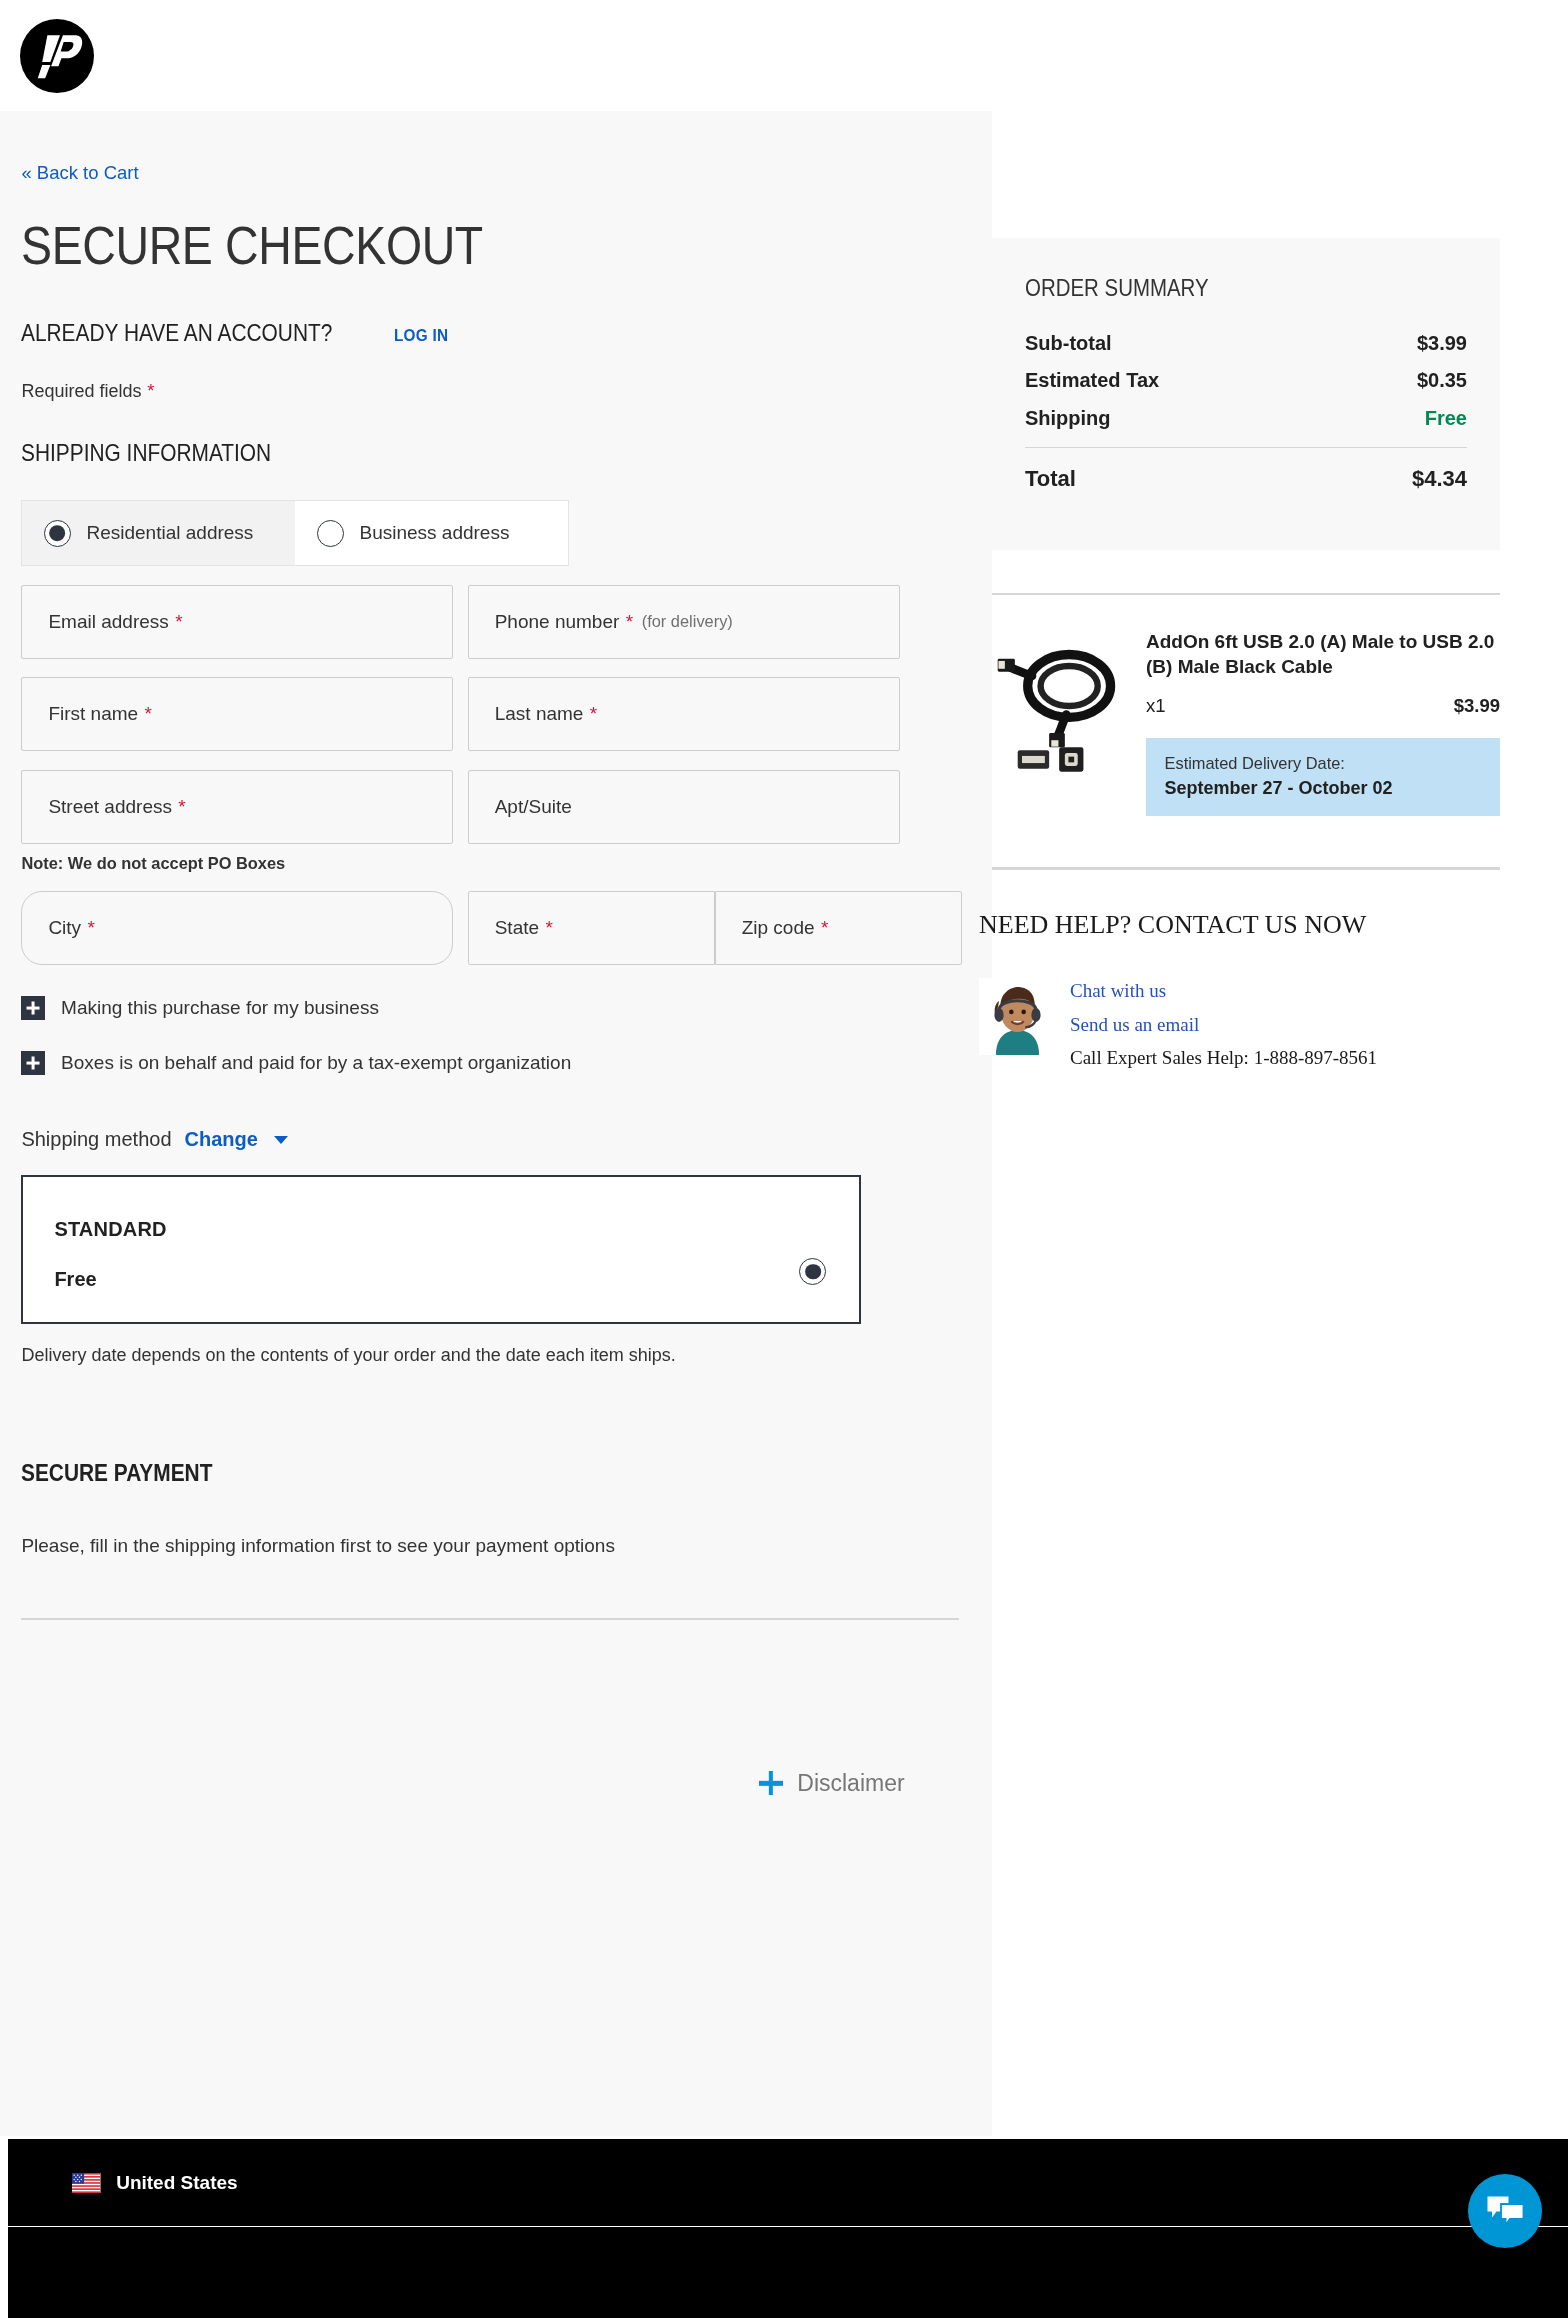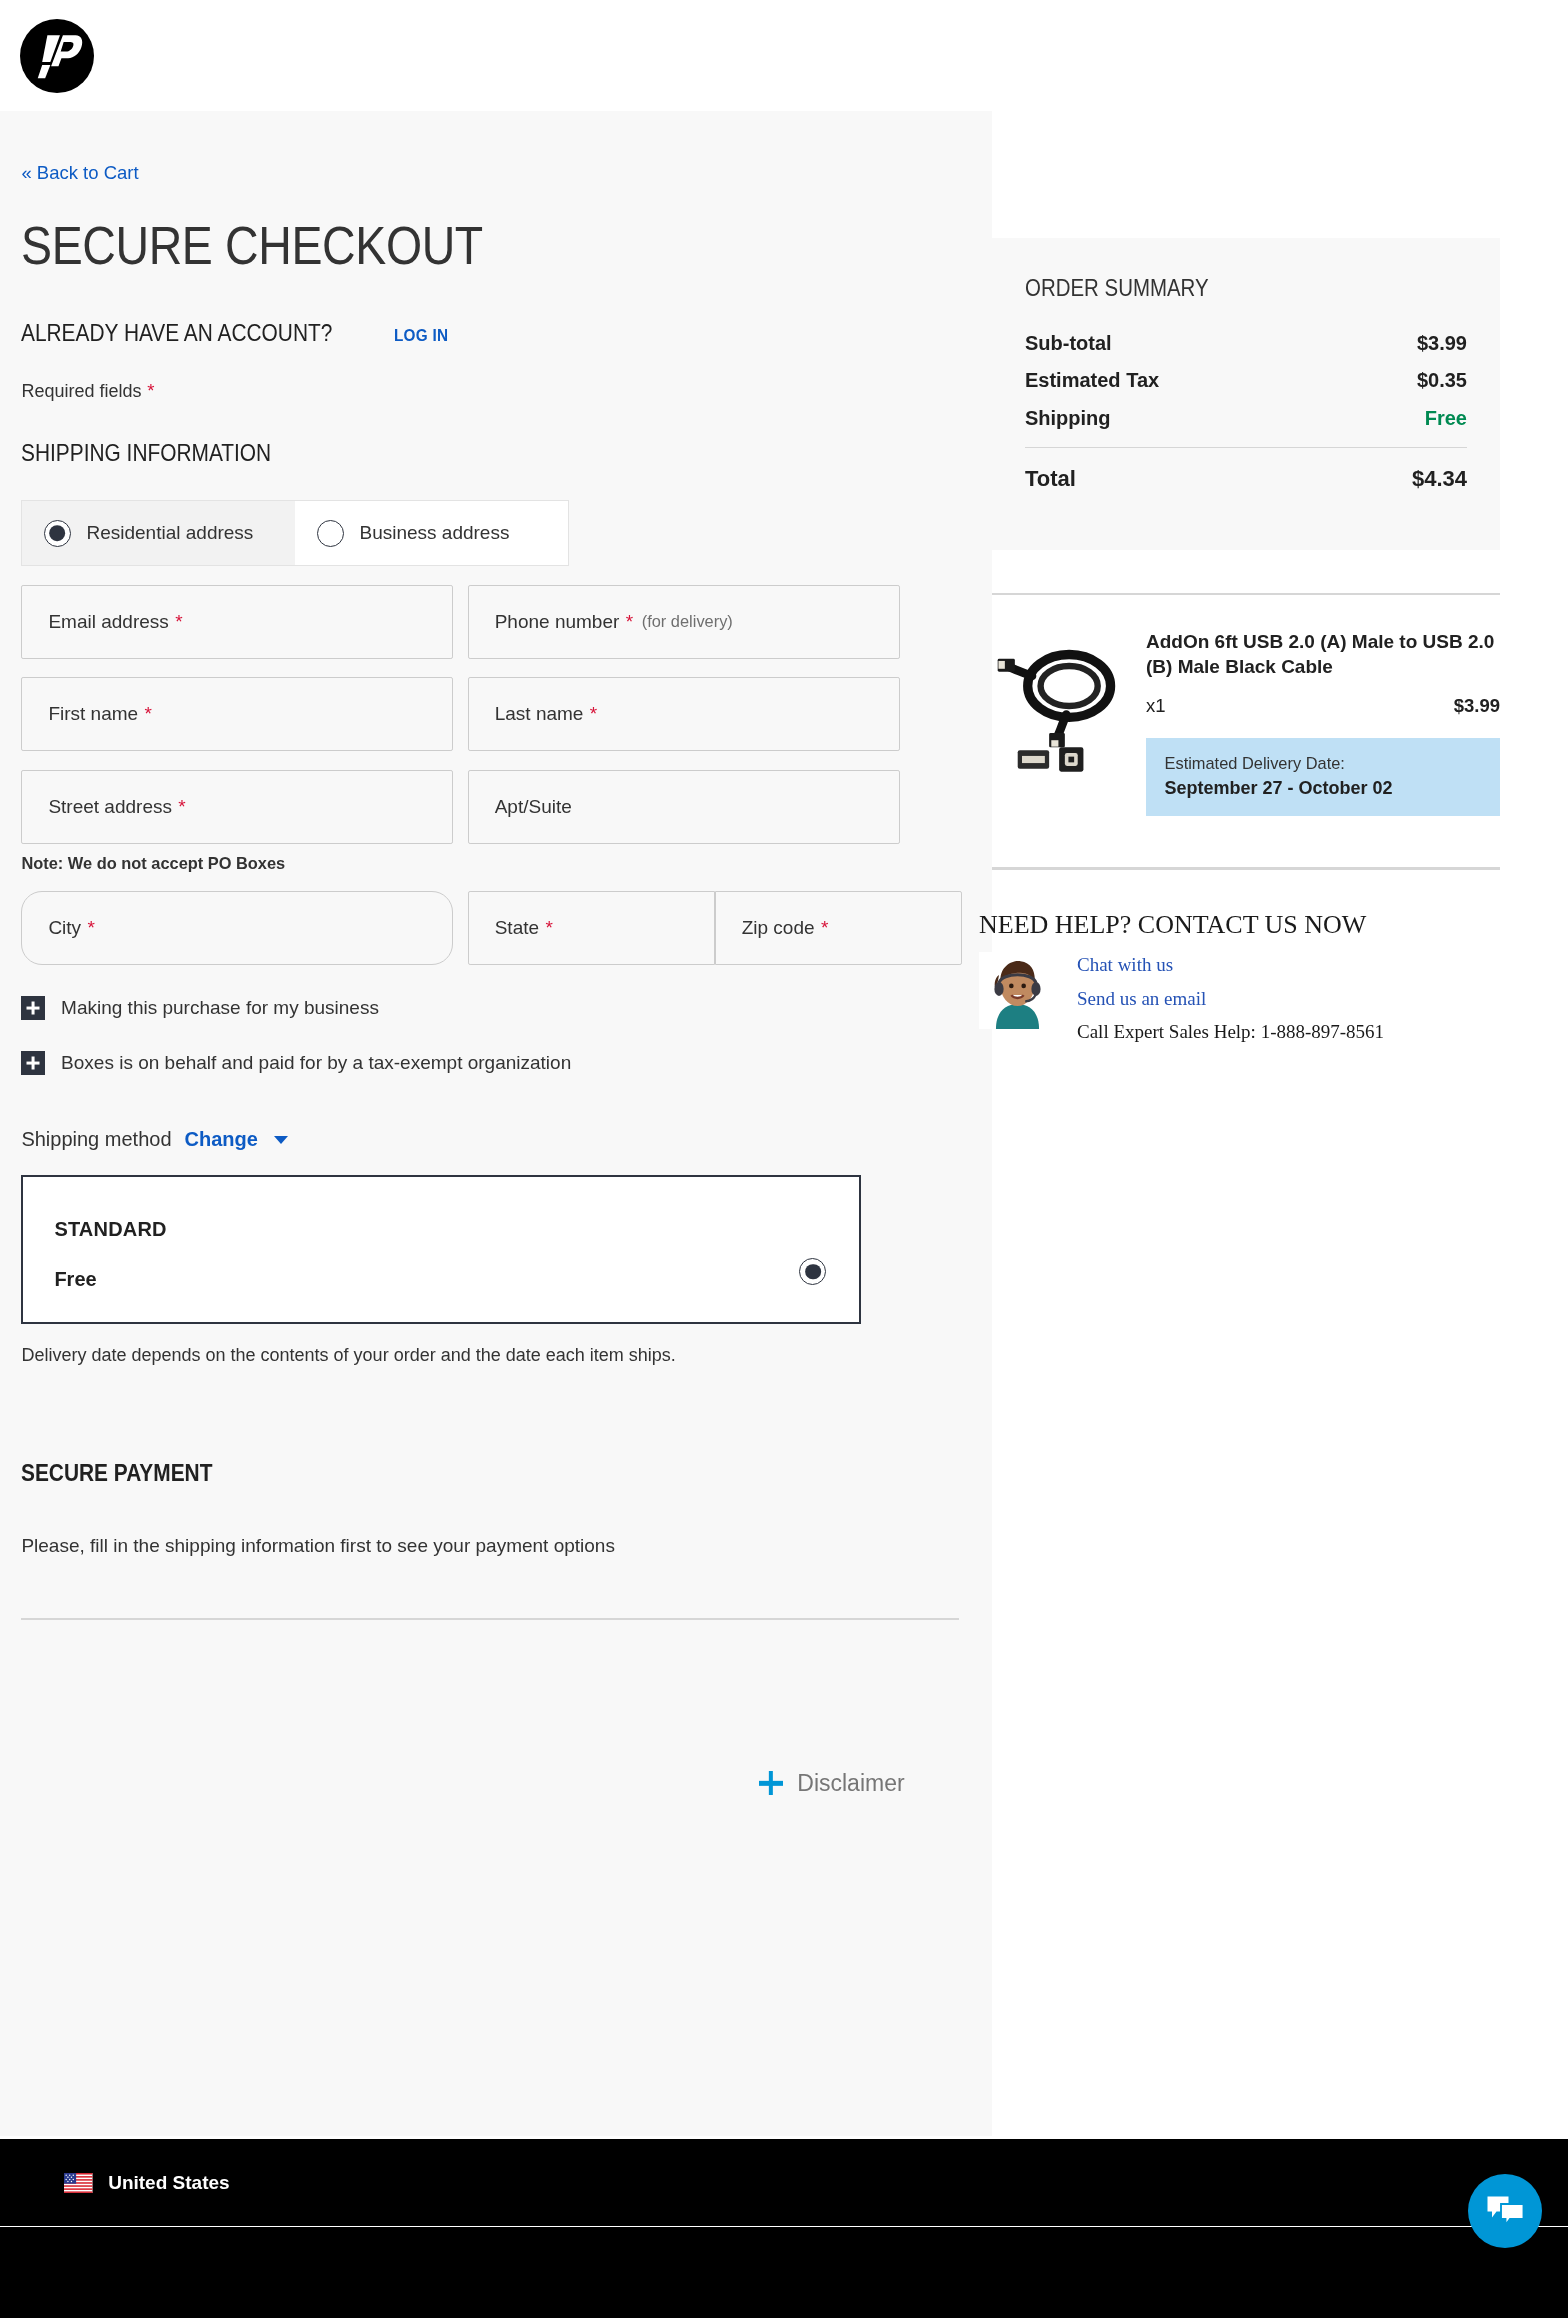--- a/index.html
+++ b/index.html
@@ -370,40 +370,40 @@
 
   .help-block { padding-top: 40px; width: 542px; }
   .help-title {
     font-family: "Liberation Serif", serif;
     font-size: 26px;
     color: #1a1a1a;
     margin-left: -13px;
   }
   .help-body {
     display: flex;
-    gap: 21px;
-    margin-top: 12px;
+    gap: 14px;
+    margin-top: 38px;
     align-items: flex-start;
     margin-left: -13px;
   }
   .agent-photo { width: 77px; height: 77px; flex: none; }
   .help-links { padding-top: 2.9px; font-family: "Liberation Serif", serif; }
   .help-link {
     display: block;
     color: #2552b5;
     font-size: 19px;
     text-decoration: none;
     margin-bottom: 11.4px;
   }
   .help-phone { font-size: 19px; color: #1a1a1a; margin-top: 2.9px; }
 
   
   .footer {
     position: absolute;
-    left: 0; right: 0;
+    left: 8px; right: 0;
     bottom: 0;
     background: #000000;
     height: 180px;
   }
   .footer-top {
     height: 88px;
     display: flex;
     align-items: center;
     padding-left: 64px;
     border-bottom: 1.4px solid #ffffff;

